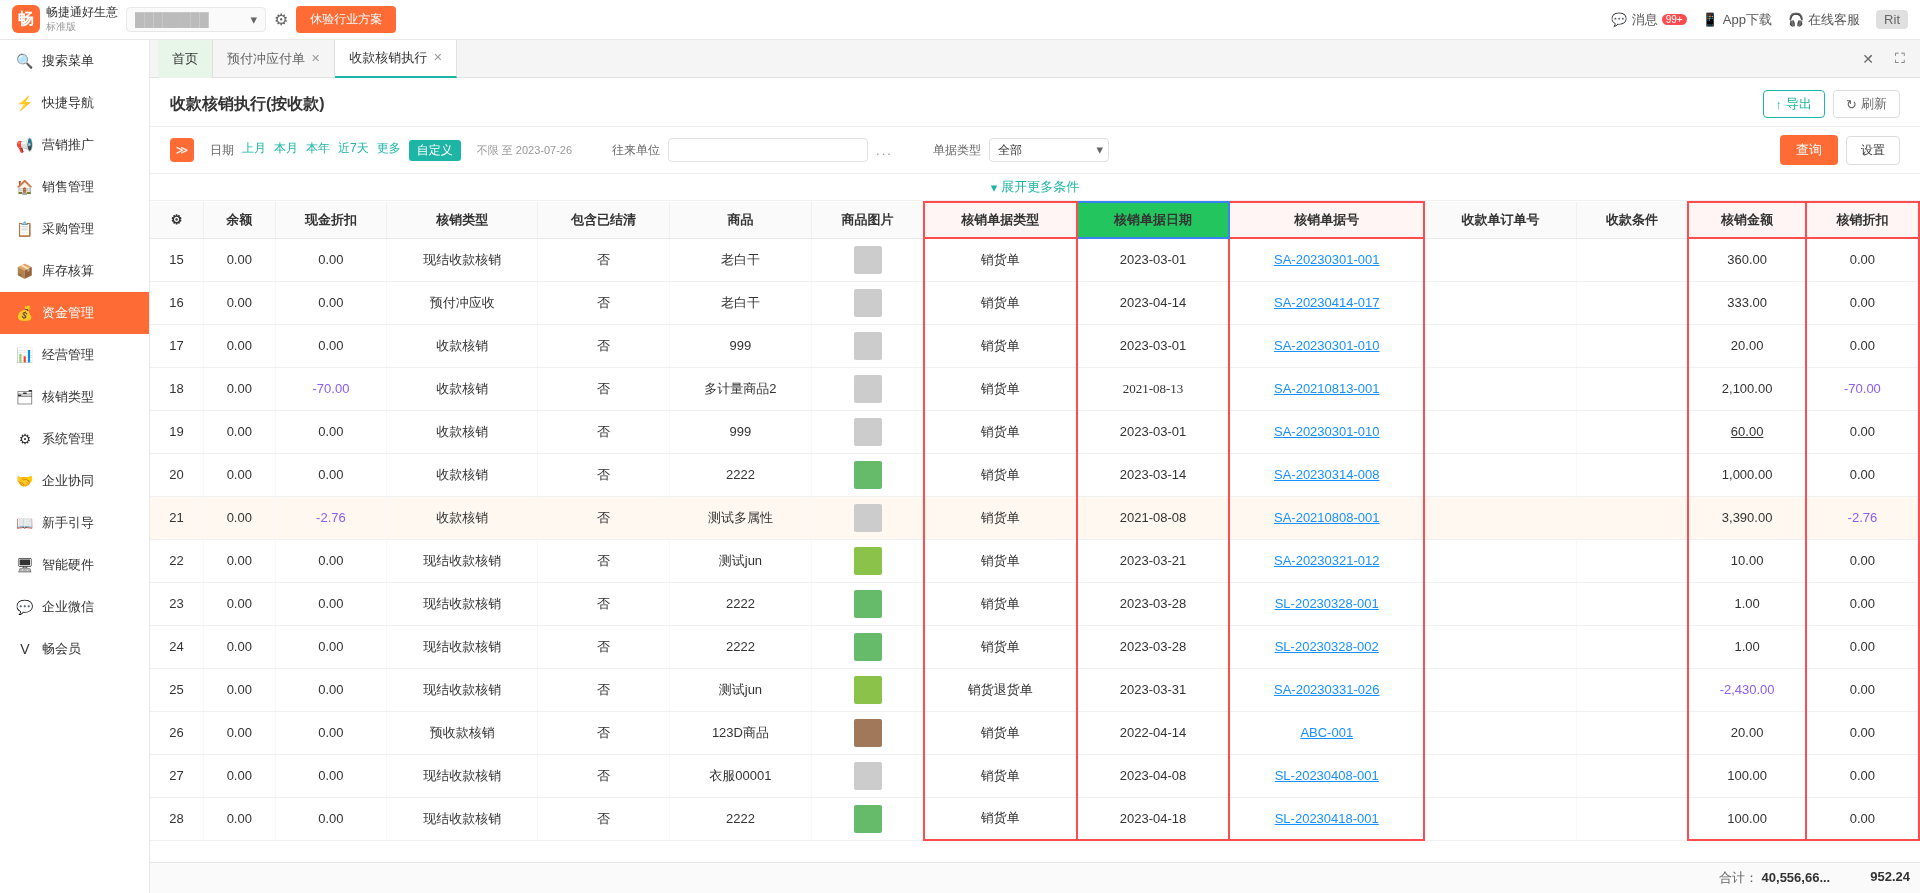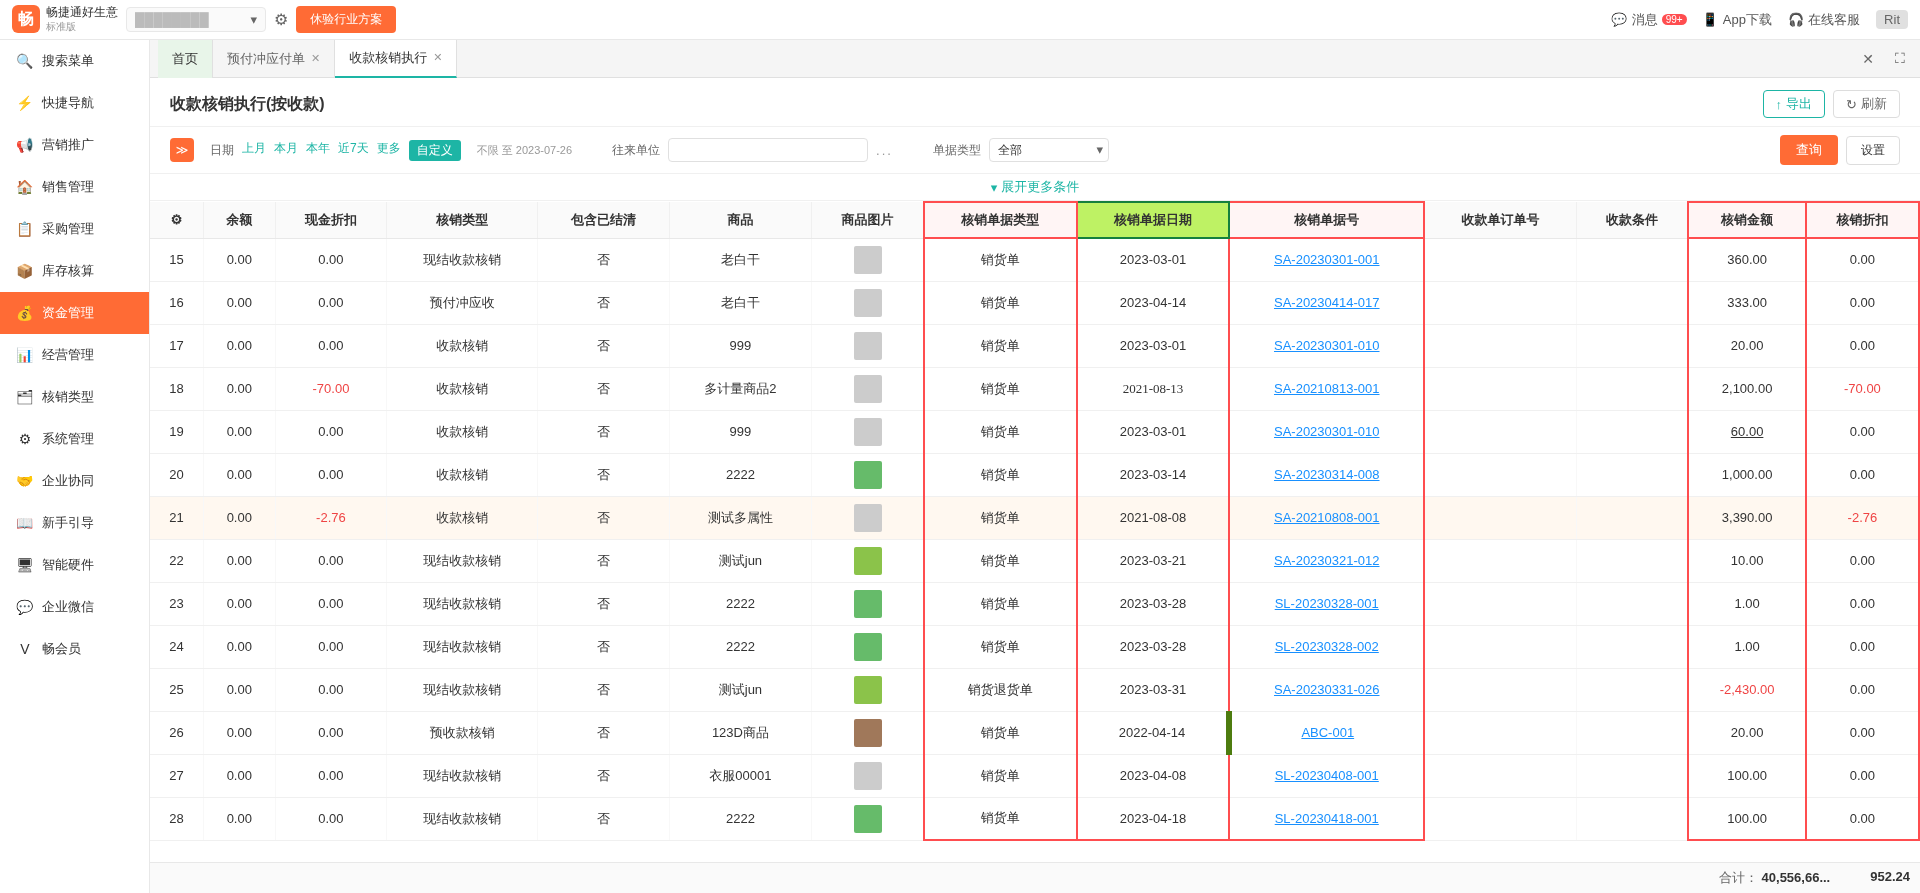--- a/index.html
+++ b/index.html
@@ -74,21 +74,21 @@
     .expand-more-btn { display: flex; align-items: center; gap: 4px; color: #1db5a5; font-size: 12px; cursor: pointer; border: none; background: none; }
 
     
     .table-wrapper { flex: 1; overflow: auto; position: relative; }
     table { width: 100%; border-collapse: collapse; font-size: 12px; }
     thead tr { background: #fafafa; }
     th { padding: 8px 10px; text-align: center; color: #333; font-weight: 600; border-bottom: 1px solid #e8e8e8; border-right: 1px solid #f0f0f0; white-space: nowrap; position: sticky; top: 0; background: #fafafa; z-index: 2; }
     td { padding: 7px 10px; text-align: center; border-bottom: 1px solid #f0f0f0; border-right: 1px solid #f8f8f8; color: #333; white-space: nowrap; }
     tr.highlighted td { background: #fff8f0; }
     .link-cell { color: #1890ff; cursor: pointer; text-decoration: underline; }
-    .negative { color: #ef4444; }
+    .negative { color: #8b5cf6; }
     .thumb { width: 28px; height: 28px; background: #e0e0e0; border-radius: 2px; display: inline-flex; align-items: center; justify-content: center; color: #999; font-size: 10px; }
     .thumb.has-img { background: #8bc34a; }
     .thumb.gray { background: #ccc; }
     .thumb.brown { background: #a0785a; }
     .thumb.green { background: #66bb6a; }
 
     
     .table-footer { background: #fafafa; border-top: 1px solid #e8e8e8; display: flex; padding: 6px 10px; font-size: 12px; color: #333; }
     .footer-label { color: #666; }
     .footer-value { font-weight: 600; color: #333; }
@@ -281,21 +281,21 @@
           <thead>
             <tr>
               <th>⚙</th>
               <th>余额</th>
               <th>现金折扣</th>
               <th>核销类型</th>
               <th>包含已结清</th>
               <th>商品</th>
               <th>商品图片</th>
               <th style="border:2px solid #ff4d4f;background:#fff5f5">核销单据类型</th>
-              <th style="border:2px solid #15803d;background:#bef264">核销单据日期</th>
+              <th style="border:2px solid #3b82f6;background:#22c55e">核销单据日期</th>
               <th style="border:2px solid #ff4d4f;background:#fff5f5">核销单据号</th>
               <th>收款单订单号</th>
               <th>收款条件</th>
               <th style="border:2px solid #ff4d4f;background:#fff5f5">核销金额</th>
               <th style="border:2px solid #ff4d4f;background:#fff5f5">核销折扣</th>
             </tr>
           </thead>
           <tbody id="table-body">
           <tr>
       <td>15</td>
@@ -476,21 +476,21 @@
               <tr>
       <td>26</td>
       <td>0.00</td>
       <td class="">0.00</td>
       <td>预收款核销</td>
       <td>否</td>
       <td>123D商品</td>
       <td><span class="thumb brown">&nbsp;</span></td>
       <td style="border-left:2px solid #ff4d4f;border-right:2px solid #ff4d4f;">销货单</td>
       <td style="border-left:2px solid #ff4d4f;border-right:2px solid #ff4d4f;">2022-04-14</td>
-      <td class="link-cell" style="border-left:6px solid #4d7c0f;border-right:2px solid #ff4d4f;">ABC-001</td>
+      <td class="link-cell" style="border-left:2px solid #4d7c0f;border-right:2px solid #ff4d4f;">ABC-001</td>
       <td></td>
       <td></td>
       <td class="" style="border-left:2px solid #ff4d4f;border-right:2px solid #ff4d4f;">20.00</td>
       <td class="" style="border-left:2px solid #ff4d4f;border-right:2px solid #ff4d4f;">0.00</td>
     </tr>
               <tr>
       <td>27</td>
       <td>0.00</td>
       <td class="">0.00</td>
       <td>现结收款核销</td>

